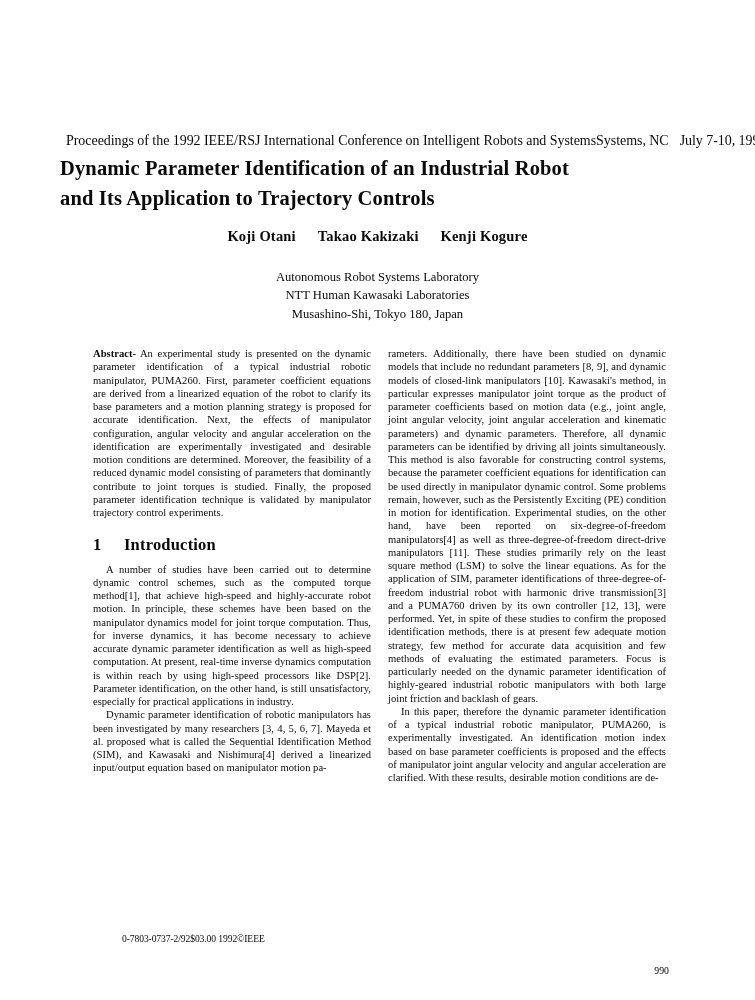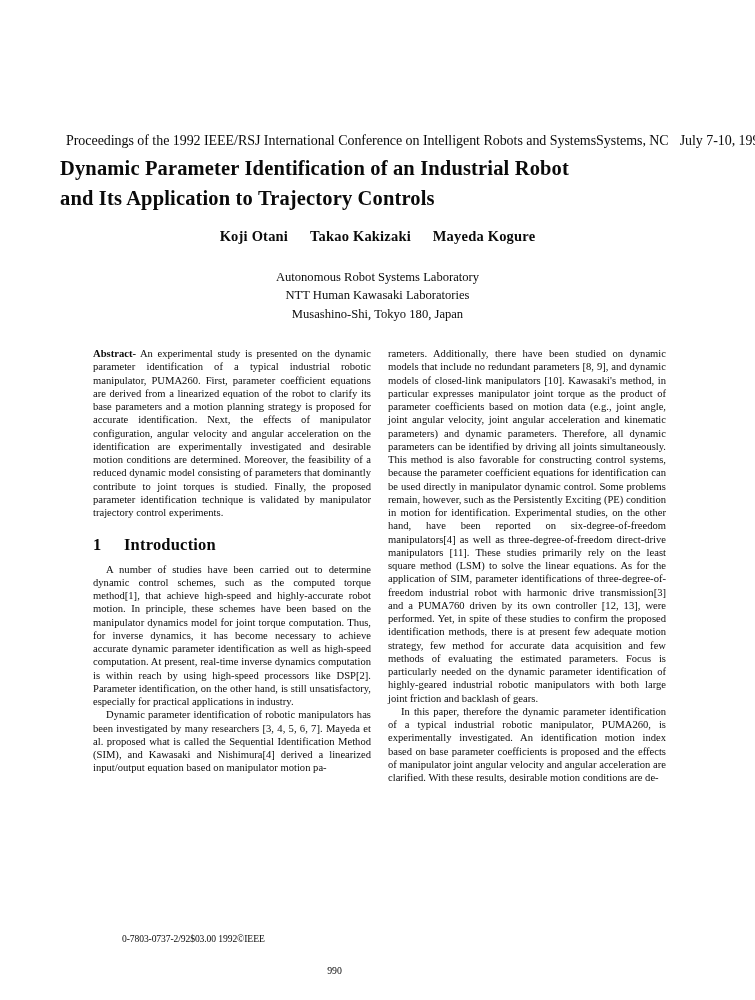--- a/index.html
+++ b/index.html
@@ -131,21 +131,21 @@
     top: 933px;
     font-size: 9.6px;
     letter-spacing: -0.1px;
     white-space: nowrap;
   }
   .folio {
     position: absolute;
     left: 0;
     top: 965px;
     width: 669px;
-    text-align: center;
+    text-align: right;
     font-size: 9.8px;
   }
 </style>
 </head>
 <body>
 
 <div class="page">
   <div class="paper-body">
 
     <div class="conf-line">
@@ -157,21 +157,21 @@
     </div>
 
     <div class="title-block">
       <div class="title-line">Dynamic Parameter Identification of an Industrial Robot</div>
       <div class="title-line">and Its Application to Trajectory Controls</div>
     </div>
 
     <div class="authors">
       <span class="author-name">Koji Otani</span>
       <span class="author-name">Takao Kakizaki</span>
-      <span class="author-name">Mayeda Kogure</span>
+      <span class="author-name">Kenji Kogure</span>
     </div>
 
     <div class="affiliation">
       <div>Autonomous Robot Systems Laboratory</div>
       <div>NTT Human Kawasaki Laboratories</div>
       <div>Musashino-Shi, Tokyo  180, Japan</div>
     </div>
 
     <div class="columns">
 

